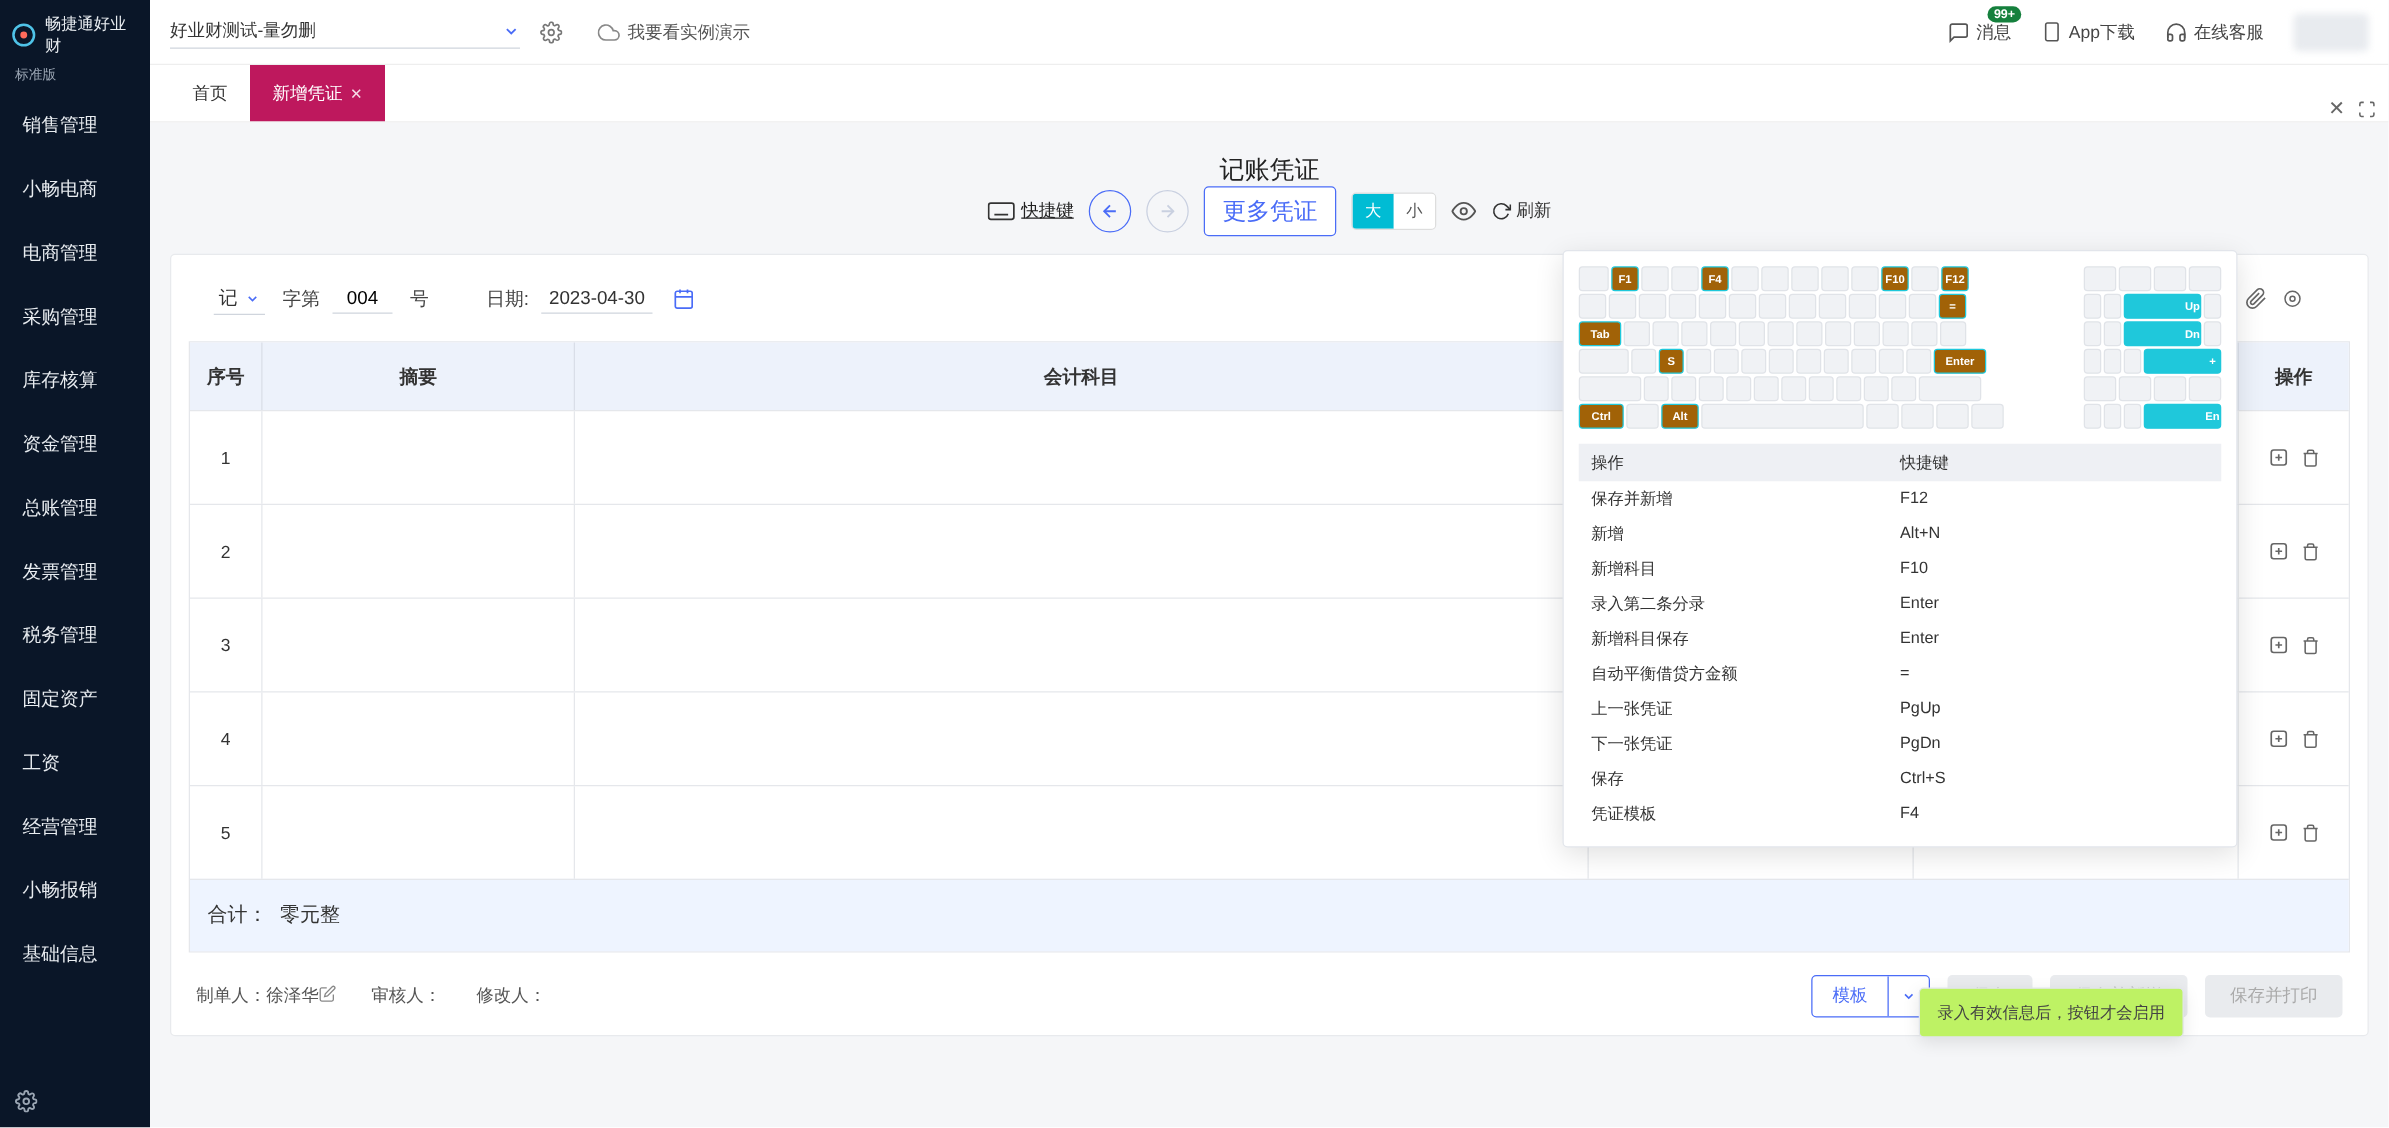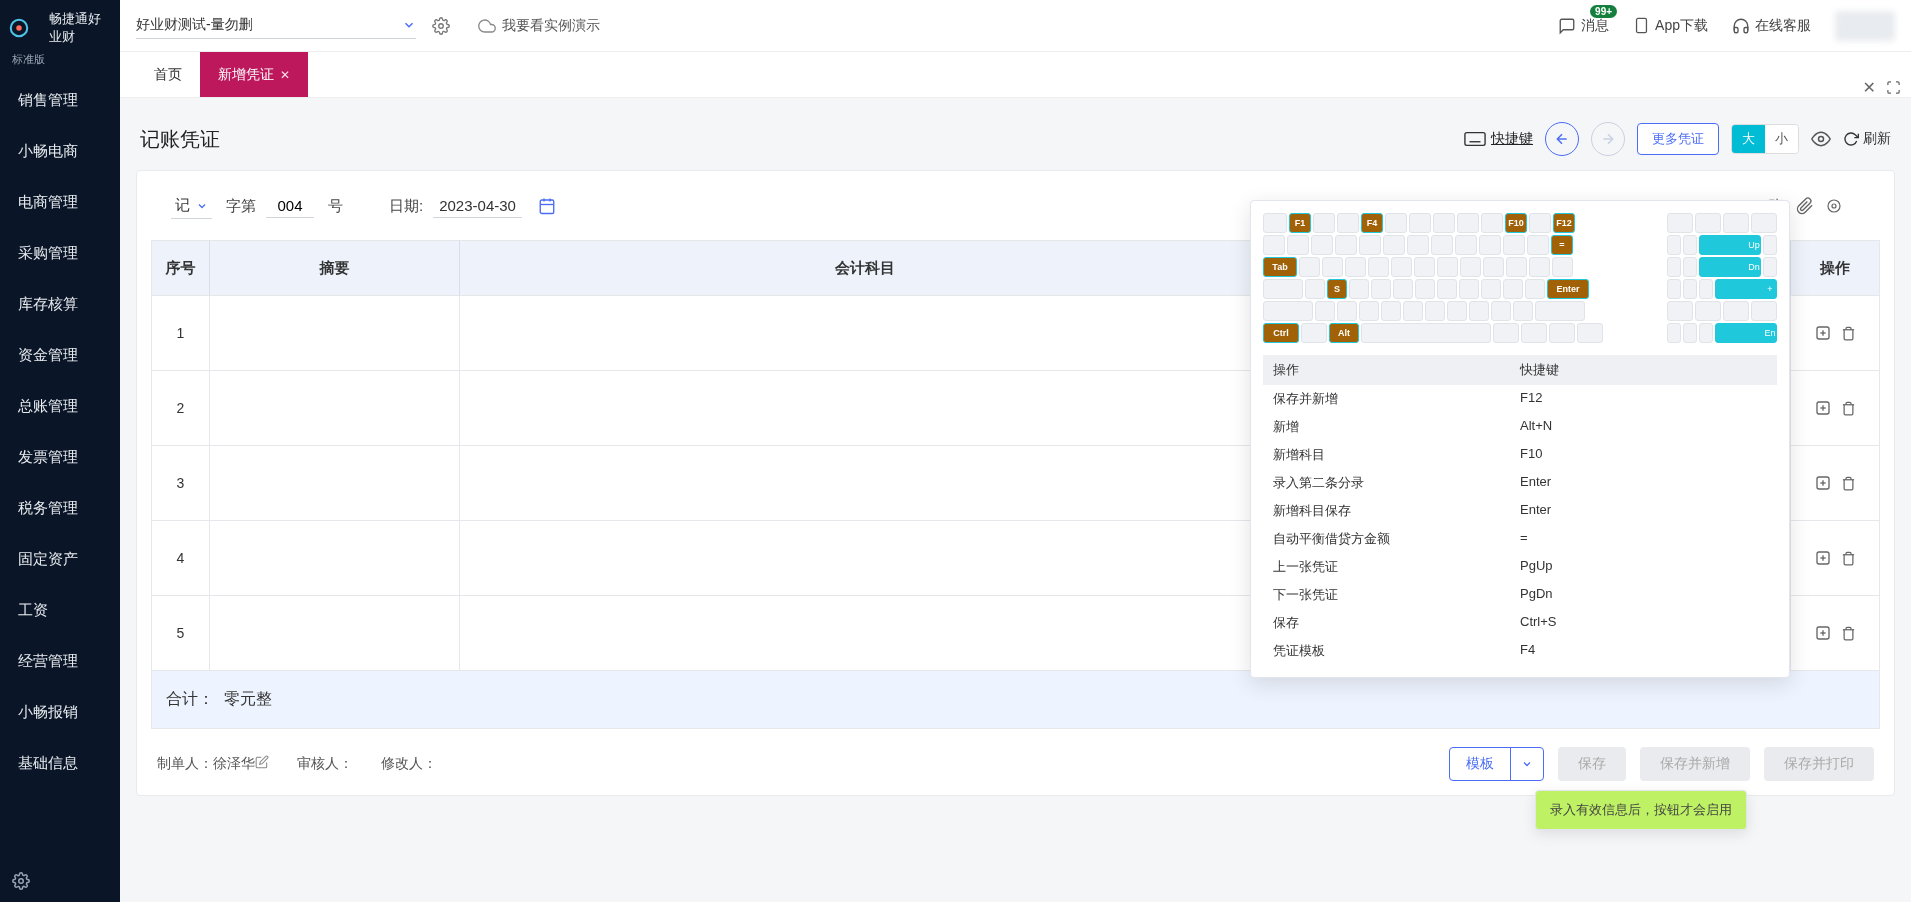--- a/index.html
+++ b/index.html
@@ -1,21 +1,21 @@
 <!DOCTYPE html>
 <html><head>
 <meta charset="utf-8">
 <style>
 * { box-sizing: border-box; margin: 0; padding: 0; }
 body { font-family: "Microsoft YaHei", Arial, sans-serif; font-size: 13px; color: #333; background: #fff; overflow: hidden; }
 .app { display: flex; height: 902px; width: 1911px; }
 
 
 .sidebar { width: 120px; background: #0a1628; color: #e8ecf0; display: flex; flex-direction: column; flex-shrink: 0; }
-.logo-area { padding: 10px 8px; display: flex; align-items: center; gap: 19px; }
+.logo-area { padding: 10px 8px; display: flex; align-items: center; gap: 6px; }
 .logo-icon { width: 22px; height: 22px; display: flex; align-items: center; justify-content: center; }
 .logo-text { font-size: 13px; font-weight: 500; }
 .edition { font-size: 11px; color: #9aa5b3; padding: 0 12px 8px; margin-top: -4px; }
 .nav-items { flex: 1; overflow-y: auto; }
 .nav-item { padding: 16px 18px; font-size: 15px; cursor: pointer; color: #e8ecf0; }
 .sidebar-footer { padding: 12px; text-align: center; color: #7a8599; font-size: 18px; }
 
 
 .main { flex: 1; display: flex; flex-direction: column; background: #f5f6f8; overflow: hidden; position: relative; }
 
@@ -34,28 +34,28 @@
 
 
 .tabbar { height: 46px; background: #fff; display: flex; align-items: flex-end; padding: 0 16px; border-bottom: 1px solid #eee; position: relative; }
 .tab { padding: 0 18px; height: 100%; display: flex; align-items: center; gap: 6px; cursor: pointer; font-size: 14px; color: #333; }
 .tab.active { background: #be185d; color: #fff; }
 .tab-close { font-size: 12px; opacity: 0.85; }
 .tabbar-right { position: absolute; right: 10px; display: flex; gap: 10px; align-items: center; color: #666; }
 
 
 .page { flex: 1; padding: 16px; overflow: auto; }
-.page-head { display: flex; align-items: center; justify-content: space-between; padding: 8px 4px 14px; }
+.page-head { display: flex; align-items: center; justify-content: space-between; padding: 8px 4px 14px; flex-direction: column; }
 .page-title { font-size: 20px; font-weight: 500; color: #222; }
 .page-tools { display: flex; align-items: center; gap: 12px; }
 .tool-link { display: flex; align-items: center; gap: 5px; color: #222; cursor: pointer; font-size: 14px; text-decoration: underline; }
 .nav-circle { width: 34px; height: 34px; border-radius: 50%; border: 1px solid #c9d0e0; display: flex; align-items: center; justify-content: center; cursor: pointer; color: #4a6cf7; font-size: 16px; }
 .nav-circle.active-circle { border-color: #4a6cf7; }
 .nav-circle.disabled { color: #c9d0e0; }
-.btn-outline { border: 1px solid #4a6cf7; color: #4a6cf7; background: #fff; padding: 6px 14px; border-radius: 4px; cursor: pointer; font-size: 13px; }
+.btn-outline { border: 1px solid #4a6cf7; color: #4a6cf7; background: #fff; padding: 6px 14px; border-radius: 4px; cursor: pointer; font-size: 19px; }
 .size-toggle { display: flex; border-radius: 4px; overflow: hidden; border: 1px solid #ddd; }
 .size-btn { padding: 5px 10px; font-size: 13px; cursor: pointer; background: #fff; color: #555; }
 .size-btn.active { background: #00bcd4; color: #fff; }
 .tool-icon { color: #555; cursor: pointer; font-size: 18px; }
 .refresh-link { display: flex; align-items: center; gap: 4px; color: #333; cursor: pointer; font-size: 14px; }
 
 
 .card { background: #fff; border: 1px solid #e8eaed; border-radius: 4px; padding: 18px 14px 10px; }
 .voucher-head { display: flex; align-items: center; gap: 10px; padding: 4px 20px 14px; border-bottom: 1px solid transparent; }
 .voucher-type { display: inline-flex; align-items: center; gap: 6px; border-bottom: 1px solid #d0d5dd; padding: 3px 4px; font-size: 15px; cursor: pointer; }
@@ -115,21 +115,21 @@
 
 .popover { position: absolute; top: 200px; left: 1130px; width: 540px; background: #fff; border: 1px solid #e2e5eb; box-shadow: 0 6px 22px rgba(0,0,0,0.12); border-radius: 4px; z-index: 100; padding: 12px; }
 .kbd-layout { display: flex; gap: 10px; }
 .kbd-main { flex: 1; }
 .kbd-row { display: flex; gap: 2px; margin-bottom: 2px; }
 .kbd-key { height: 20px; background: #f0f2f5; border: 1px solid #e0e3e8; border-radius: 3px; font-size: 9px; display: flex; align-items: center; justify-content: center; color: #888; }
 .kbd-key.hl { background: #a16207; color: #fff; border-color: #1fc8db; font-weight: 600; }
 .kbd-side { width: 110px; display: flex; flex-direction: column; gap: 2px; }
 .kbd-side-row { display: flex; gap: 2px; }
 .kbd-side-key { height: 20px; flex: 1; background: #f0f2f5; border: 1px solid #e0e3e8; border-radius: 3px; font-size: 9px; display: flex; align-items: center; justify-content: center; color: #888; }
-.kbd-side-key.hl { background: #1fc8db; color: #fff; border-color: #1fc8db; font-weight: 400; padding-left: 48px; }
+.kbd-side-key.hl { background: #1fc8db; color: #fff; border-color: #1fc8db; font-weight: 700; padding-left: 48px; }
 
 .sc-table { margin-top: 10px; }
 .sc-head { display: flex; background: #eef0f4; padding: 6px 10px; font-size: 13px; font-weight: 500; }
 .sc-head .sc-op { flex: 1; }
 .sc-head .sc-key { flex: 1; }
 .sc-row { display: flex; padding: 5px 10px; font-size: 13px; color: #333; }
 .sc-row .sc-op { flex: 1; }
 .sc-row .sc-key { flex: 1; }
 
 

